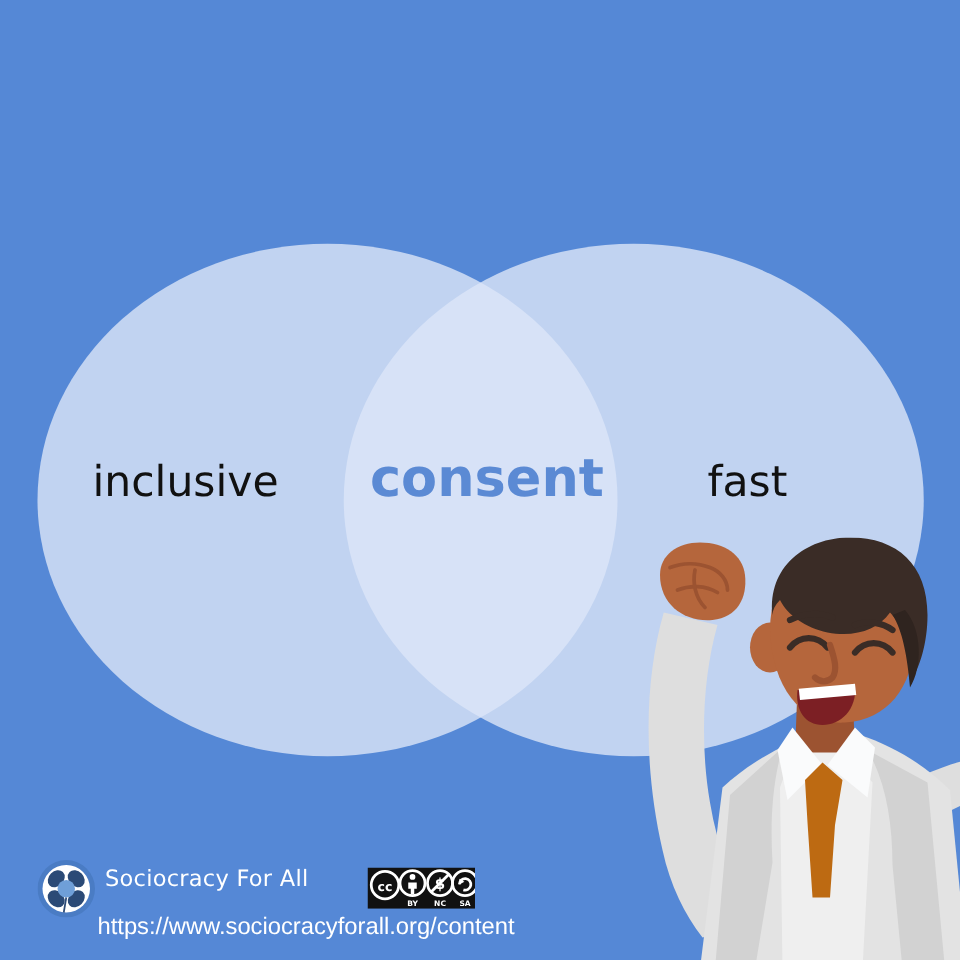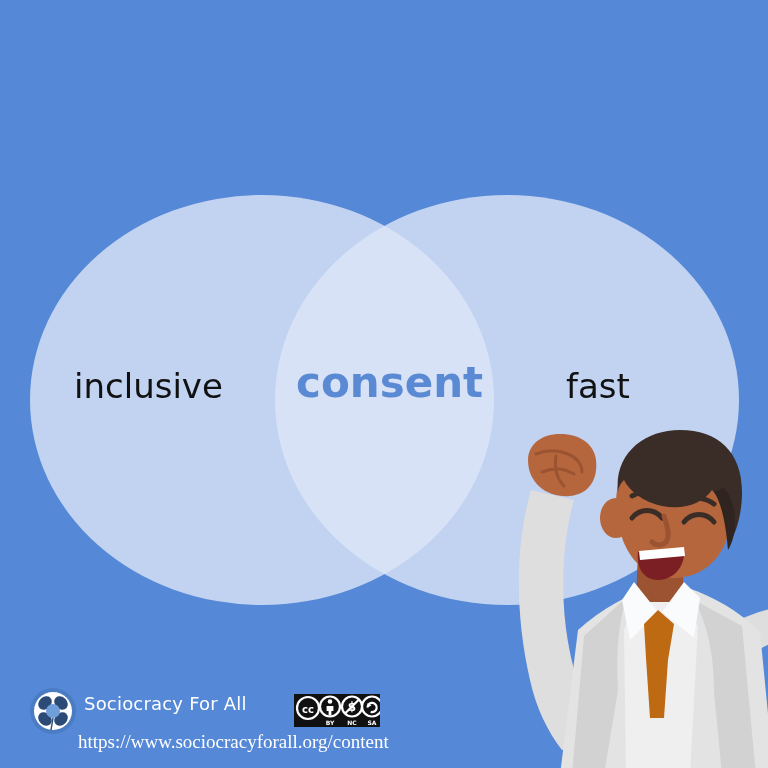--- a/index.html
+++ b/index.html
@@ -104,21 +104,21 @@
     white-space: nowrap;
   }
   #cc-badge {
     position: absolute;
     left: 264px; top: 6px;
     width: 86px; height: 33px;
   }
   #footer-url {
     position: absolute;
     left: 48px; top: 43px;
-    font-family: Liberation Serif, serif;
+    font-family: Liberation Sans, sans-serif;
     font-size: 19px;
     color: #ffffff;
     white-space: nowrap;
   }
 </style>
 </head>
 <body>
 
 <div id="poster">
 

